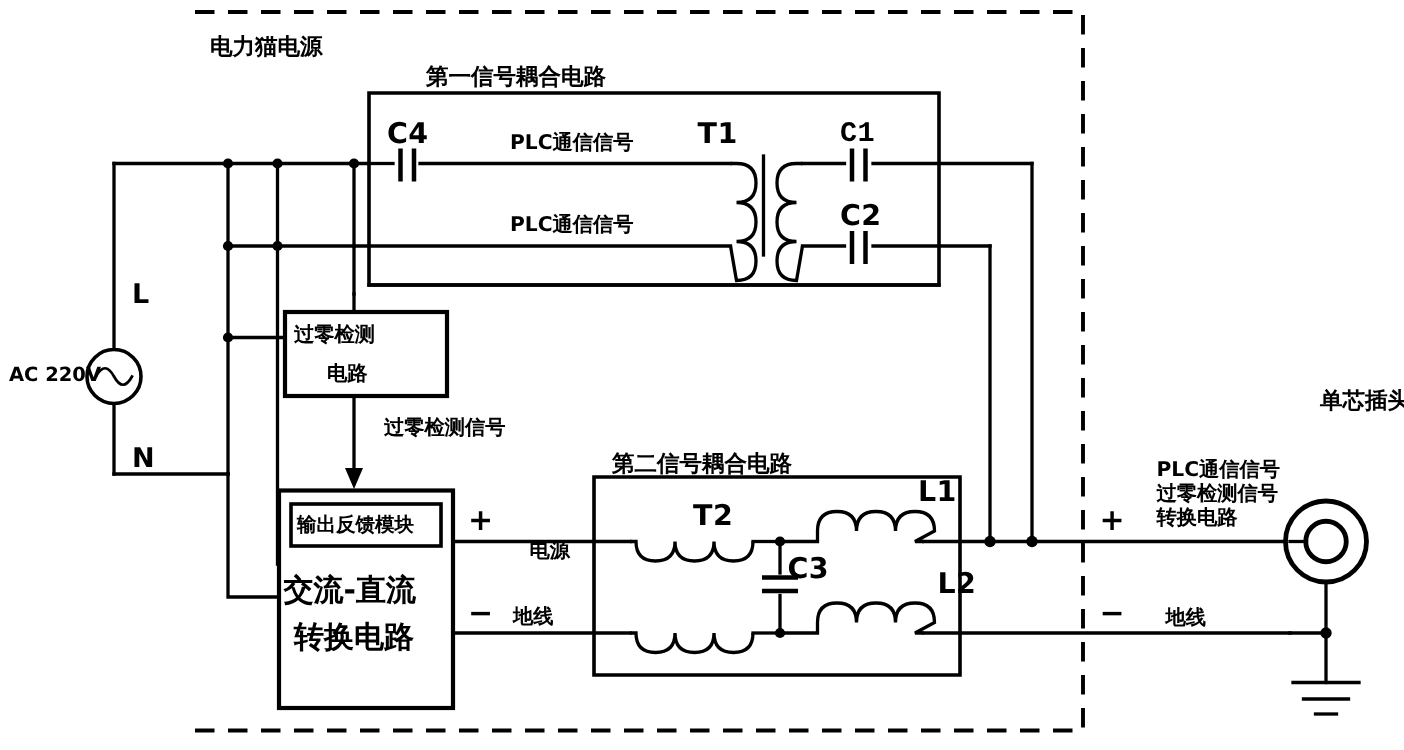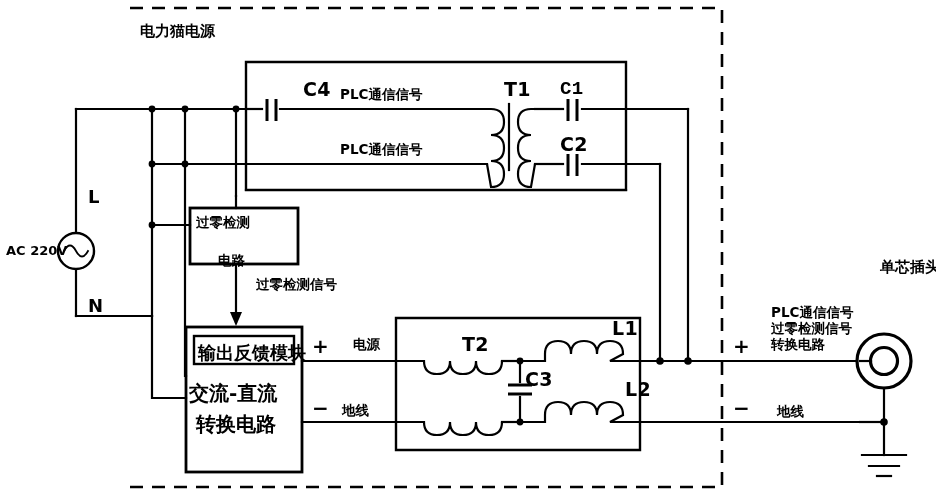--- a/index.html
+++ b/index.html
@@ -170,41 +170,43 @@
     <path class="wire" d="M 877,476 L 891,476"></path>
 
   </svg>
 
   <div class="lbl ttl cn" style="left:140px;top:22px;">电力猫电源</div>
 
   <div class="lbl src" style="left:6px;top:243px;text-align:right;">AC 220V</div>
   <div class="lbl rail" style="left:88px;top:186px;">L</div>
   <div class="lbl rail" style="left:88px;top:295px;">N</div>
 
-  <div class="lbl comp" style="left:258px;top:78px;margin-left:45px;">C4</div>
+  <div class="lbl ttl cn" style="left:284px;top:42px;">第一信号耦合电路</div>
+  <div class="lbl comp" style="left:258px;top:78px;">C4</div>
   <div class="lbl sig cn" style="left:340px;top:86px;">PLC通信信号</div>
   <div class="lbl sig cn" style="left:340px;top:141px;">PLC通信信号</div>
-  <div class="lbl comp" style="left:504px;top:78px;">T1</div>
+  <div class="lbl comp" style="left:465px;top:78px;">T1</div>
   <div class="lbl comp" style="left:560px;top:78px;font-family:Liberation Mono, monospace;">C1</div>
   <div class="lbl comp" style="left:560px;top:133px;text-align:right;">C2</div>
 
   <div class="lbl sig cn" style="left:196px;top:214px;">过零检测</div>
-  <div class="lbl sig cn" style="left:218px;top:252px;">电路</div>
+  <div class="lbl sig cn" style="left:218px;top:240px;">电路</div>
 
   <div class="lbl sig cn" style="left:256px;top:276px;">过零检测信号</div>
 
-  <div class="lbl cn" style="left:198px;top:341px;font-size:18px;">输出反馈模块</div>
+  <div class="lbl cn" style="left:198px;top:341px;font-size:13px;">输出反馈模块</div>
   <div class="lbl cn" style="left:189px;top:380px;font-size:20px;">交流-直流</div>
   <div class="lbl cn" style="left:196px;top:411px;font-size:20px;">转换电路</div>
 
   <div class="lbl pm" style="left:312px;top:334px;">+</div>
-  <div class="lbl sig cn" style="left:342px;top:336px;padding-left:11px;">电源</div>
+  <div class="lbl sig cn" style="left:342px;top:358px;padding-left:11px;">电源</div>
   <div class="lbl pm" style="left:312px;top:396px;">−</div>
   <div class="lbl sig cn" style="left:342px;top:402px;">地线</div>
 
+  <div class="lbl ttl cn" style="left:408px;top:300px;">第二信号耦合电路</div>
   <div class="lbl comp" style="left:462px;top:333px;">T2</div>
   <div class="lbl comp" style="left:525px;top:368px;">C3</div>
   <div class="lbl comp" style="left:612px;top:317px;">L1</div>
   <div class="lbl comp" style="left:577px;top:378px;margin-left:48px;">L2</div>
 
   <div class="lbl ttl cn" style="left:852px;top:258px;margin-left:28px;">单芯插头</div>
   <div class="lbl sig cn" style="left:771px;top:304px;">PLC通信信号</div>
   <div class="lbl sig cn" style="left:771px;top:320px;">过零检测信号</div>
   <div class="lbl sig cn" style="left:771px;top:336px;">转换电路</div>
   <div class="lbl pm" style="left:733px;top:334px;">+</div>

